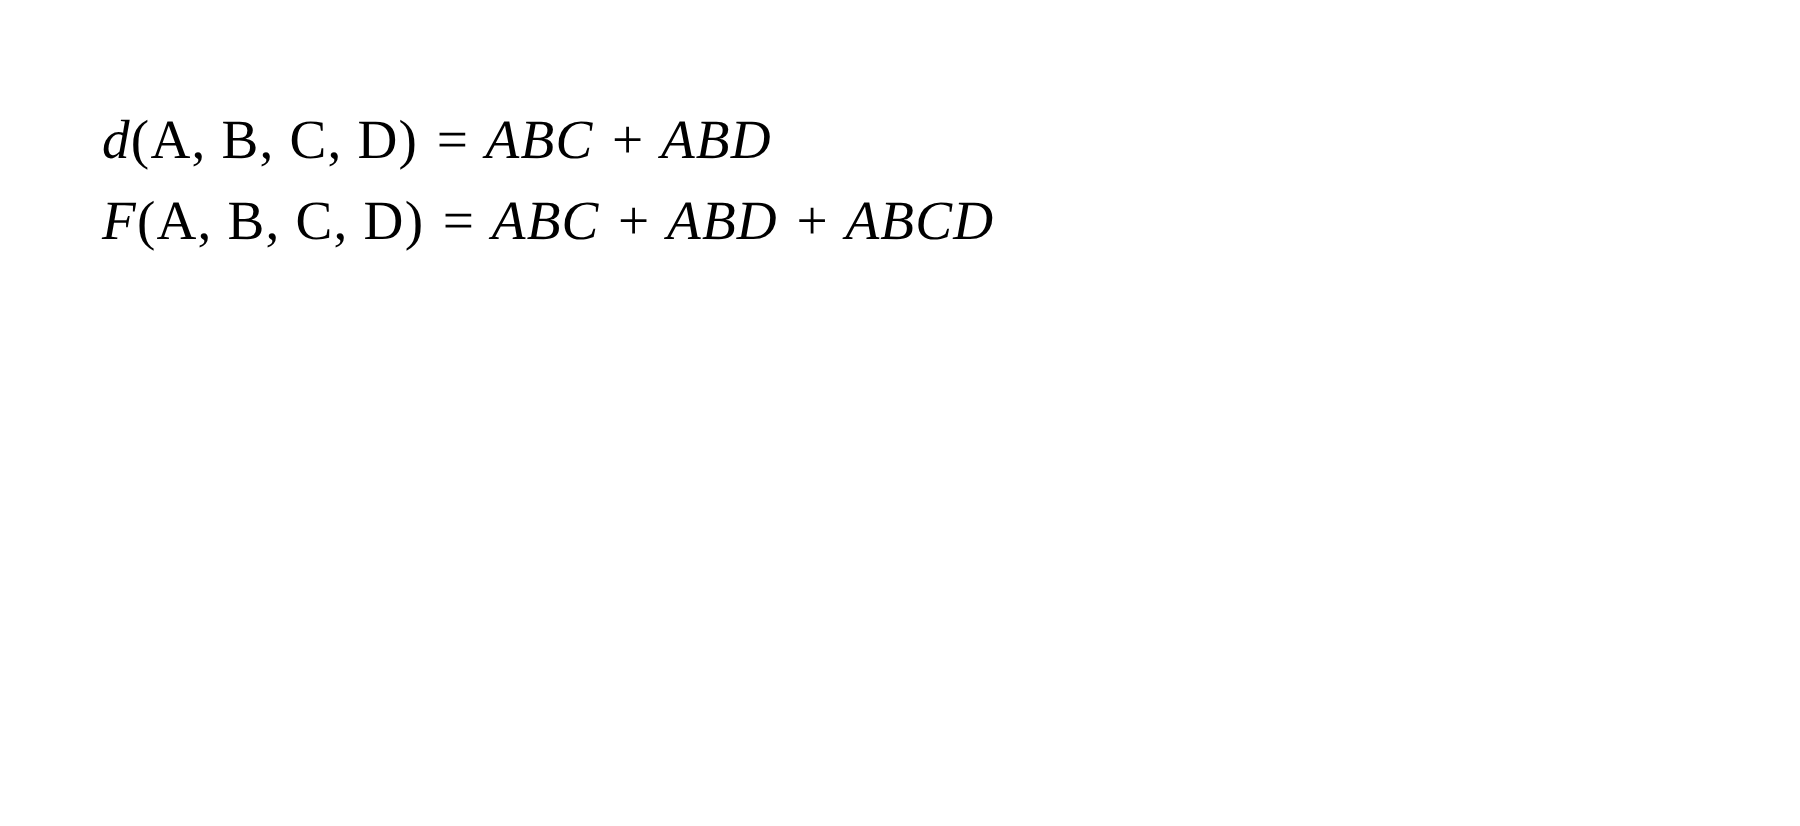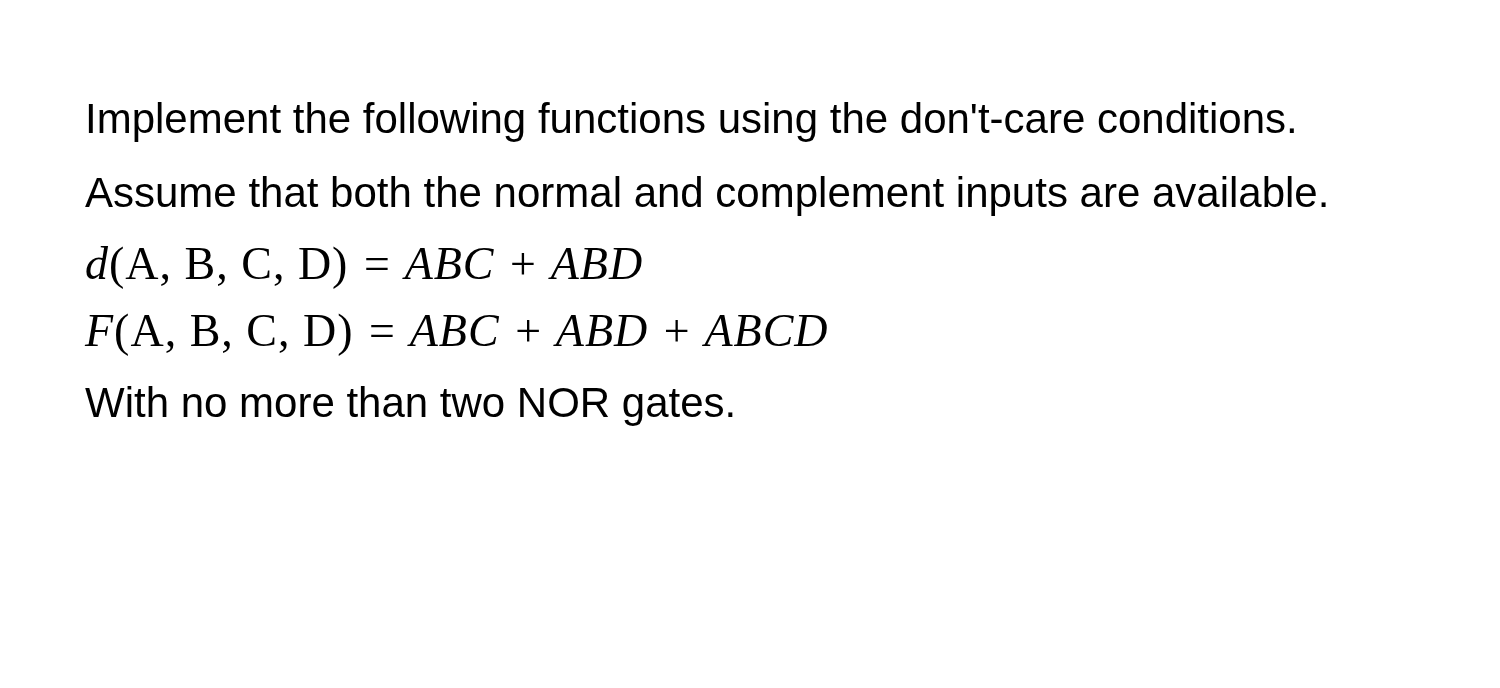--- a/index.html
+++ b/index.html
@@ -35,25 +35,23 @@
       font-style: normal;
     }
     .eq-spacing {
       letter-spacing: 1px;
     }
   </style>
 </head>
 <body>
 
 <div class="content">
-  <p class="problem-text">Implement the following functions using the don't-care conditions. Assume that both the normal and complement inputs are available.</p>
 
   <div class="formula-block">
     <span class="formula-line eq-spacing">
       <span>d</span><span class="roman">(A, B, C, D)</span><span> = ABC + ABD</span>
     </span>
     <span class="formula-line eq-spacing">
       <span>F</span><span class="roman">(A, B, C, D)</span><span> = ABC + ABD + ABCD</span>
     </span>
   </div>
 
-  <p class="problem-text">With no more than two NOR gates.</p>
 </div>
 
 </body></html>

